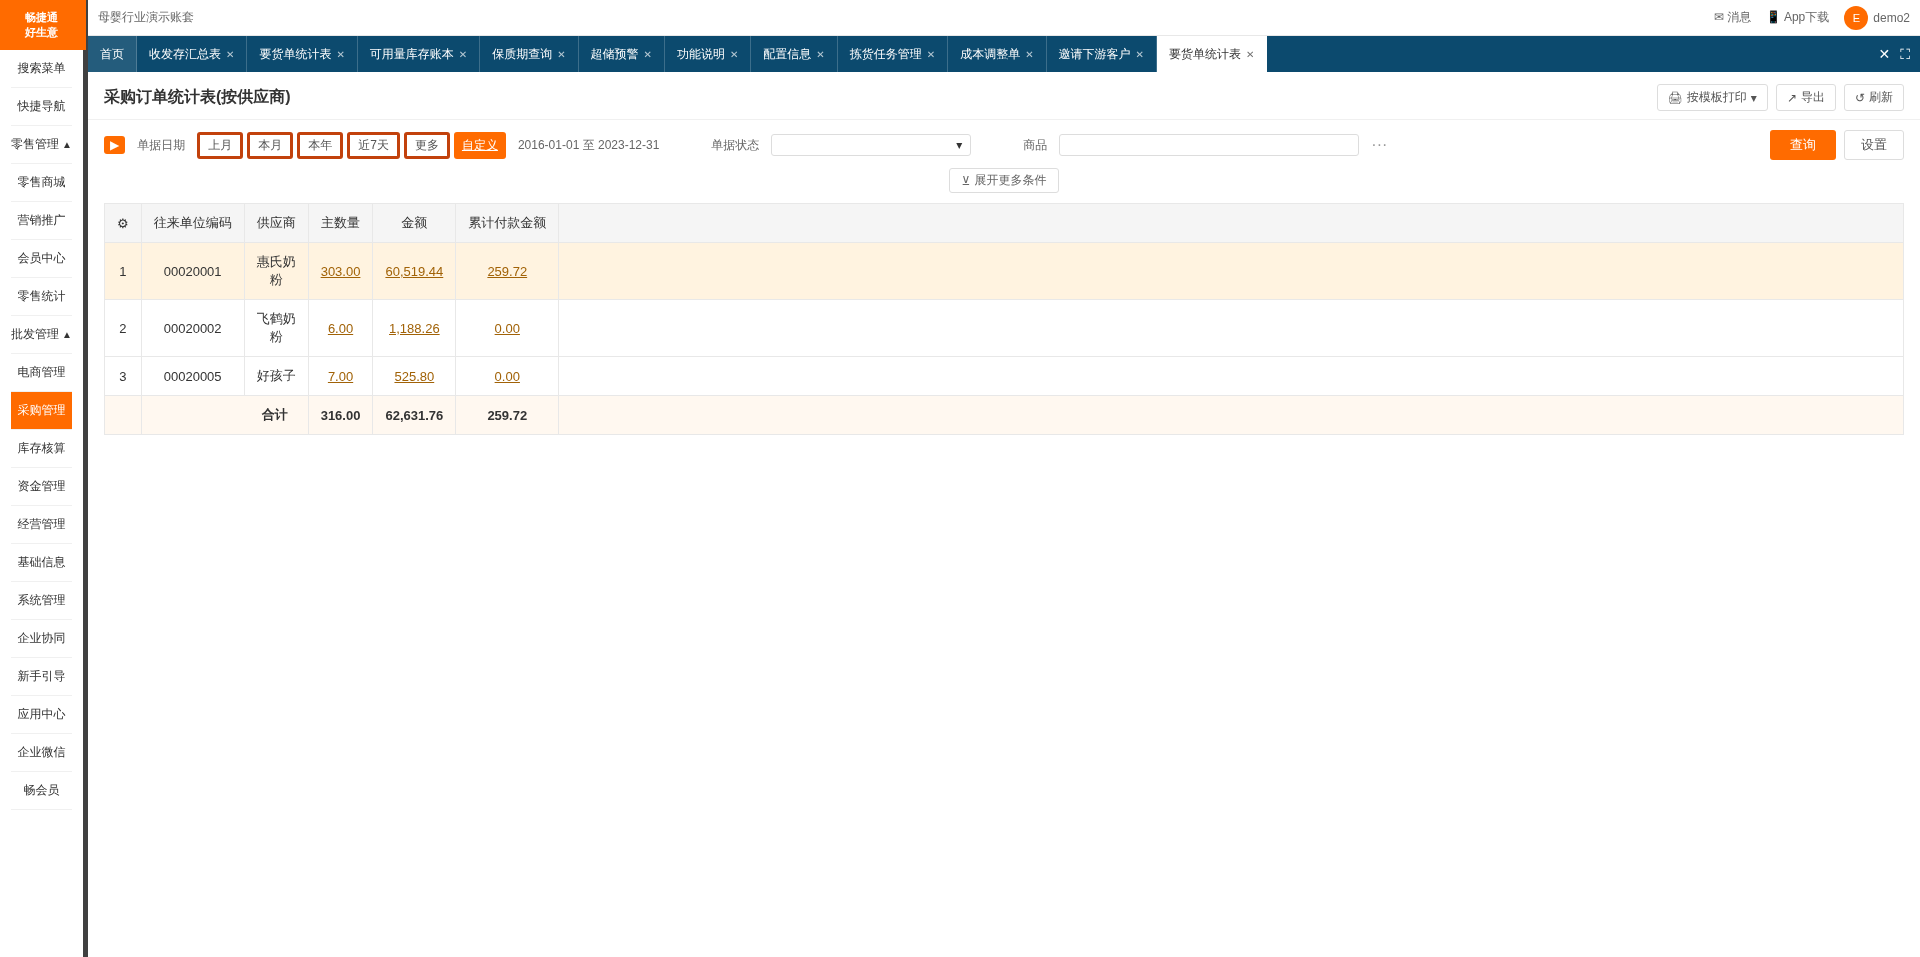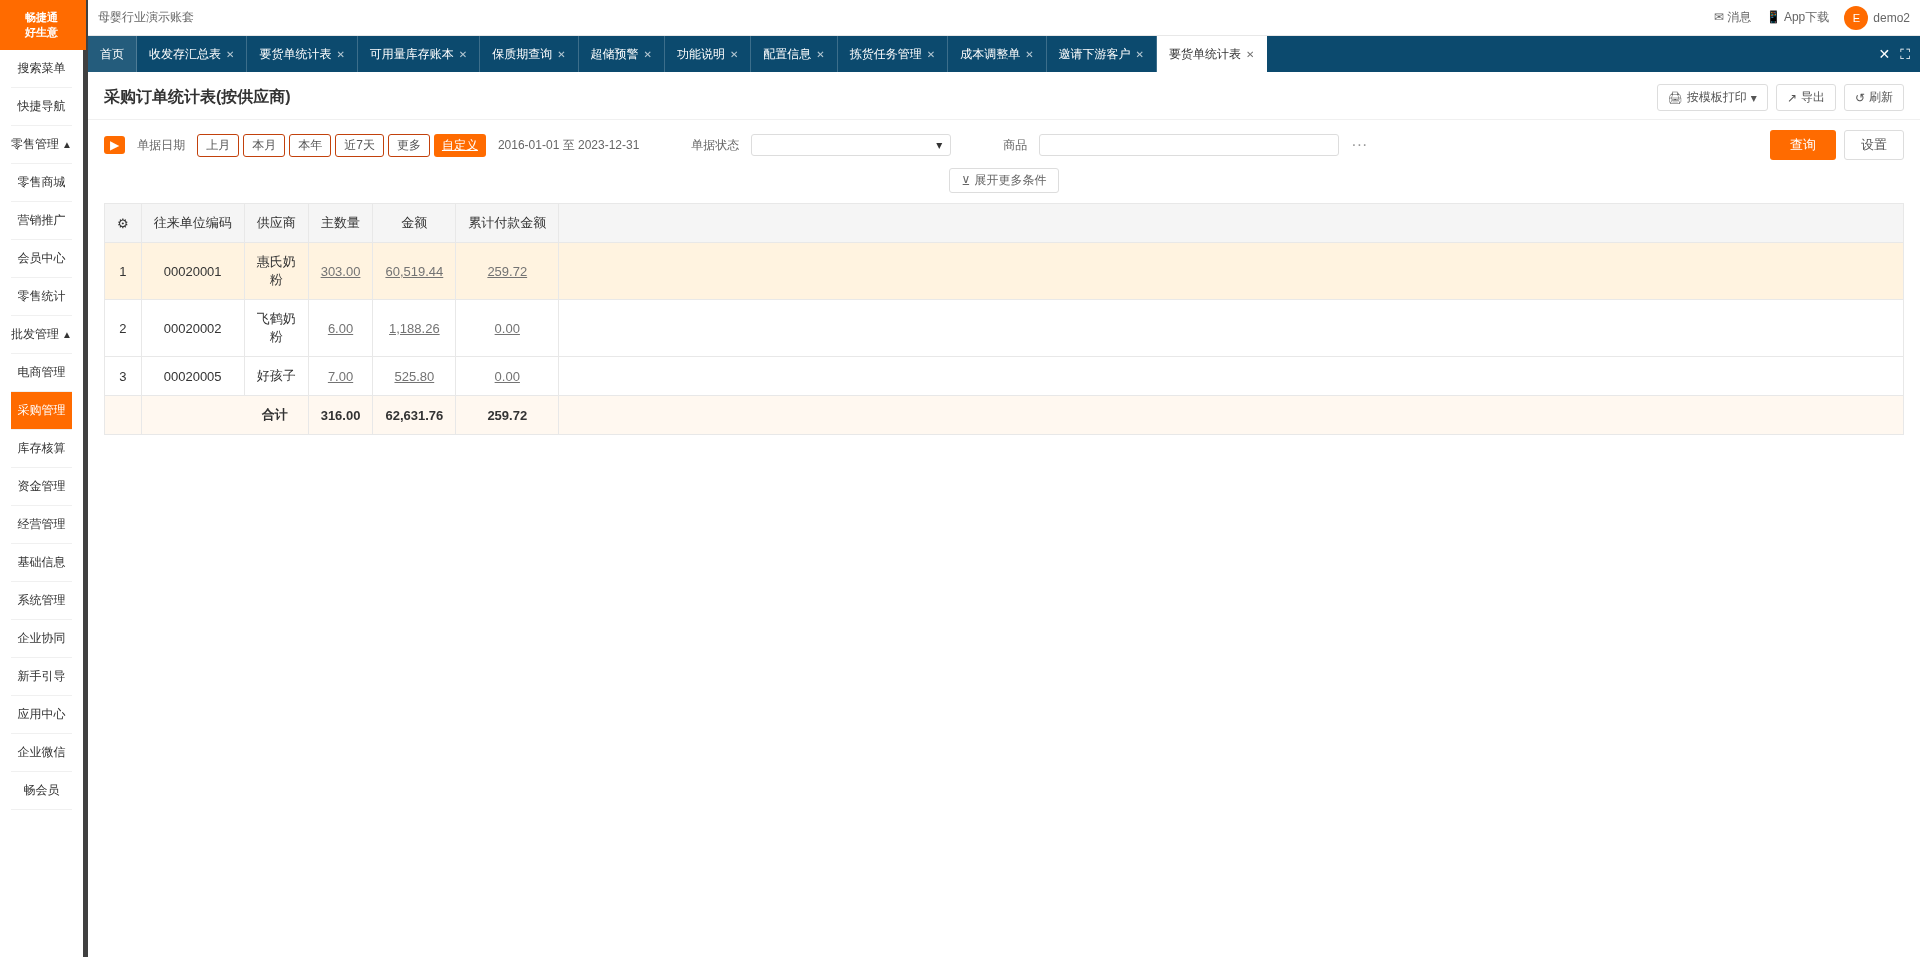--- a/index.html
+++ b/index.html
@@ -41,39 +41,39 @@
     .page-actions { display: flex; gap: 8px; align-items: center; }
     .btn-template { background: #fff; border: 1px solid #ddd; padding: 4px 10px; font-size: 12px; border-radius: 3px; cursor: pointer; color: #555; display: flex; align-items: center; gap: 4px; }
     .btn-export { background: #fff; border: 1px solid #ddd; padding: 4px 10px; font-size: 12px; border-radius: 3px; cursor: pointer; color: #555; display: flex; align-items: center; gap: 4px; }
     .btn-refresh { background: #fff; border: 1px solid #ddd; padding: 4px 10px; font-size: 12px; border-radius: 3px; cursor: pointer; color: #555; display: flex; align-items: center; gap: 4px; }
 
     
     .filter-area { padding: 10px 16px; background: #fff; flex-shrink: 0; }
     .filter-row { display: flex; align-items: center; gap: 12px; margin-bottom: 8px; }
     .filter-label { font-size: 12px; color: #666; white-space: nowrap; }
     .filter-date-btns { display: flex; gap: 4px; }
-    .filter-date-btn { padding: 2px 8px; font-size: 12px; border: 1px solid #c2410c; border-radius: 3px; cursor: pointer; background: #fff; color: #555; }
+    .filter-date-btn { padding: 2px 8px; font-size: 12px; border: 3px solid #c2410c; border-radius: 3px; cursor: pointer; background: #fff; color: #555; }
     .filter-date-custom { background: #ff6b00; color: #fff; border: none; padding: 2px 8px; font-size: 12px; border-radius: 3px; cursor: pointer; text-decoration: underline; }
     .filter-date-range { font-size: 12px; color: #666; }
     .filter-select { border: 1px solid #ddd; border-radius: 3px; padding: 3px 8px; font-size: 12px; color: #333; background: #fff; min-width: 160px; display: flex; align-items: center; justify-content: space-between; cursor: pointer; }
     .filter-input { border: 1px solid #ddd; border-radius: 3px; padding: 3px 8px; font-size: 12px; color: #333; background: #fff; min-width: 200px; }
     .filter-right { margin-left: auto; display: flex; gap: 8px; }
     .btn-query { background: #ff6b00; color: #fff; border: none; padding: 5px 20px; font-size: 13px; border-radius: 3px; cursor: pointer; }
     .btn-settings { background: #fff; border: 1px solid #ddd; padding: 5px 16px; font-size: 13px; border-radius: 3px; cursor: pointer; color: #555; }
 
     
     .table-wrap { flex: 1; overflow: auto; padding: 0 16px 16px; }
     table { width: 100%; border-collapse: collapse; }
     thead tr { background: #f5f5f5; }
     thead th { padding: 10px 12px; text-align: center; font-size: 13px; font-weight: normal; color: #333; border: 1px solid #e8e8e8; white-space: nowrap; }
     tbody tr { background: #fff; }
     tbody tr:nth-child(odd) { background: #fff; }
     tbody tr.highlighted { background: #fff3e0; }
     tbody td { padding: 10px 12px; font-size: 13px; color: #333; border: 1px solid #e8e8e8; text-align: center; }
-    tbody td.link { color: #737373; text-decoration: underline; cursor: pointer; }
+    tbody td.link { color: #a16207; text-decoration: underline; cursor: pointer; }
     .tfoot-row { background: #fff8f0; }
     .tfoot-row td { padding: 10px 12px; font-size: 13px; font-weight: bold; border: 1px solid #e8e8e8; text-align: center; }
     .expand-icon { color: #ff6b00; background: #ff6b00; color: #fff; border-radius: 3px; padding: 2px 6px; cursor: pointer; font-size: 12px; }
     .expand-more-btn { border: 1px solid #ddd; border-radius: 3px; padding: 3px 12px; font-size: 12px; color: #666; cursor: pointer; background: #fff; display: flex; align-items: center; gap: 4px; }
   </style>
 </head>
 <body>
 
 <div class="sidebar">
   <div class="sidebar-logo">

